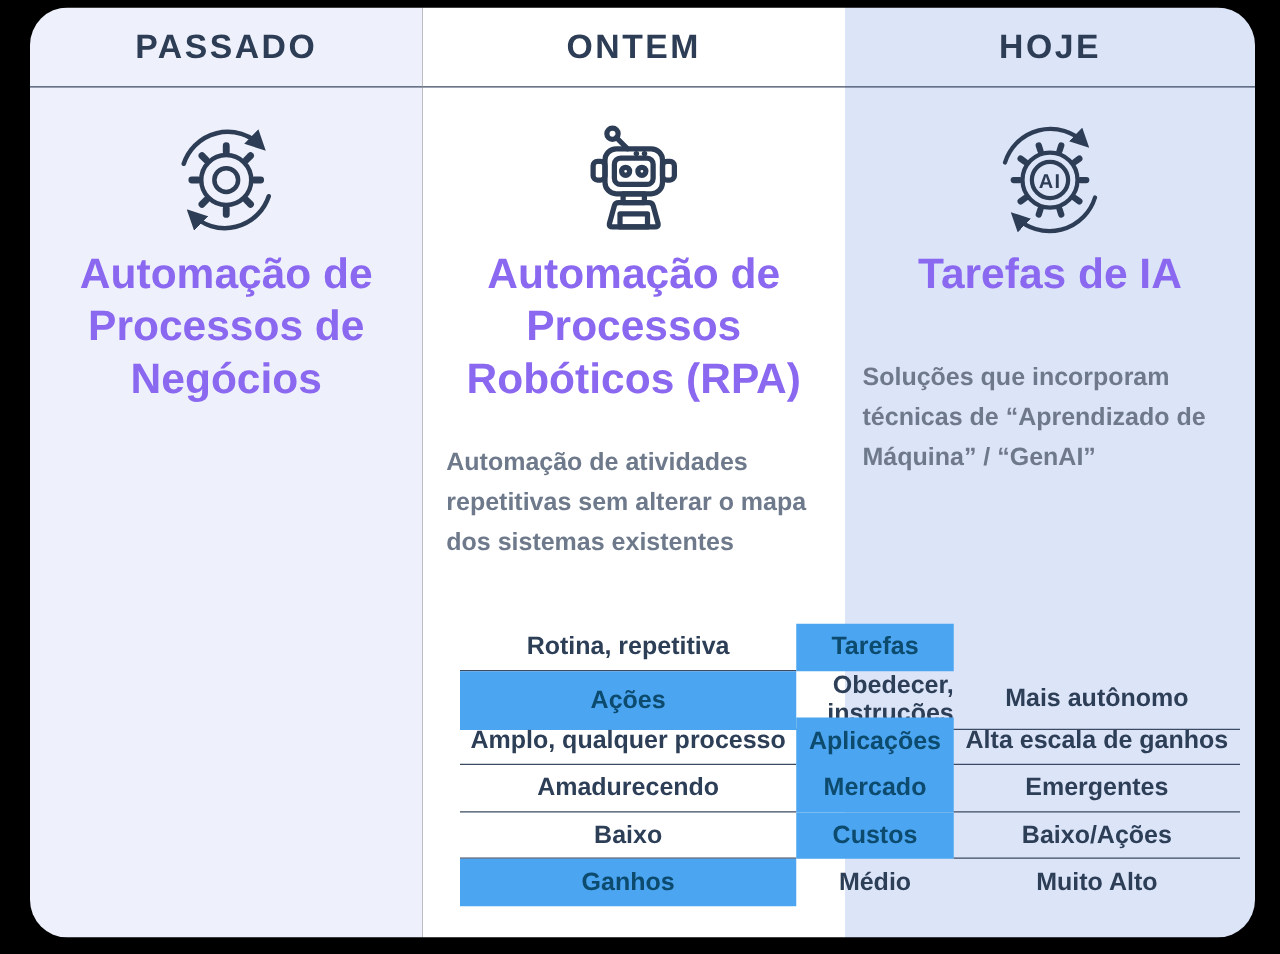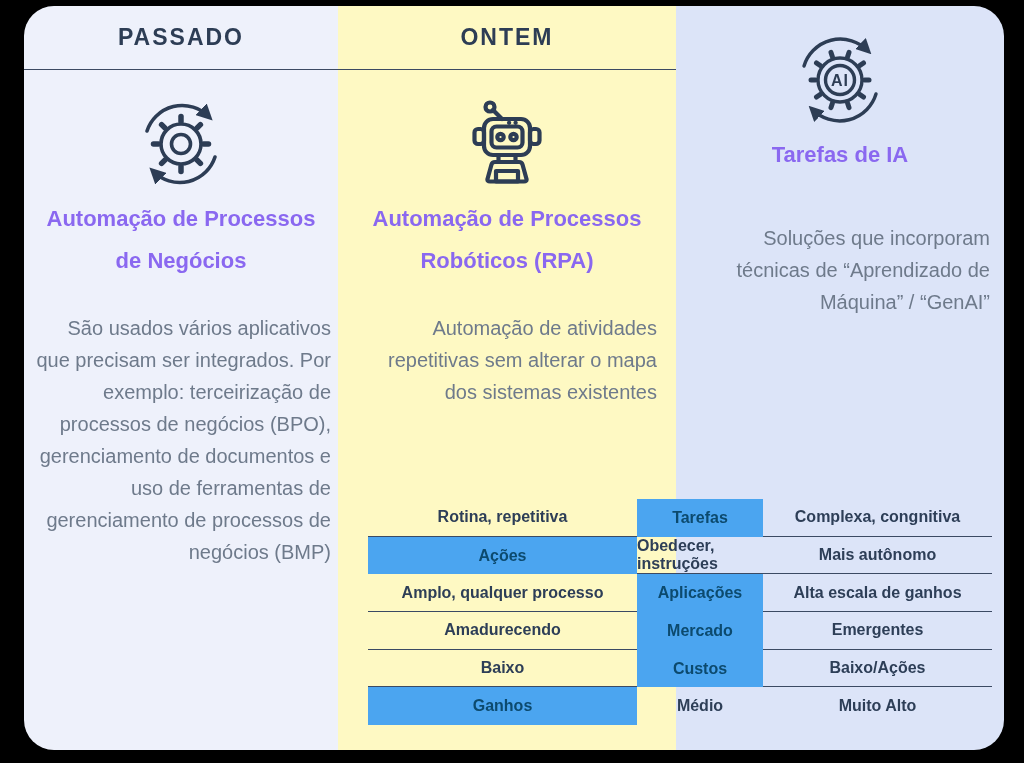--- a/index.html
+++ b/index.html
@@ -9,44 +9,44 @@
     font-family:"Liberation Sans","DejaVu Sans",sans-serif;
     position:relative;
     overflow:hidden;
   }
   .card{
     position:absolute;left:24px;top:6px;width:980px;height:744px;
     border-radius:30px;overflow:hidden;display:flex;
   }
   .col{display:flex;flex-direction:column;align-items:center;box-sizing:border-box;}
   .col-passado{width:314px;background:#eef1fb;}
-  .col-ontem{width:338px;background:#fef9c3;}
+  .col-ontem{width:338px;background:#ffffff;}
   .col-hoje{width:328px;background:#dce4f8;}
   .col-header{
     width:100%;height:64px;display:flex;align-items:center;justify-content:center;
-    color:#2d3d55;font-size:23px;font-weight:800;letter-spacing:2px;
+    color:#2d3d55;font-size:27px;font-weight:800;letter-spacing:2px;
     border-bottom:1.6px solid #3c4a62;box-sizing:border-box;
   }
   .icon-wrap{margin-top:24px;height:100px;display:flex;align-items:center;justify-content:center;}
   .col-title{
     margin:4px 0 0 0;width:270px;text-align:center;
-    color:#8a68f0;font-size:22px;line-height:42px;font-weight:600;
+    color:#8a68f0;font-size:34px;line-height:42px;font-weight:600;
   }
   .col-body{
-    margin:30px 0 0 0;width:300px;text-align:right;
-    color:#6e7a8b;font-size:20px;line-height:32px;font-weight:400;
+    margin:30px 0 0 0;width:300px;text-align:left;
+    color:#6e7a8b;font-size:20px;line-height:32px;font-weight:700;
   }
   .col-hoje .col-body{margin-top:46px;}
   .comparison-table{
     position:absolute;left:344px;top:493px;width:624px;
   }
   .t-row{display:grid;grid-template-columns:269px 126px 229px;height:37.7px;}
   .t-cell{
     display:flex;align-items:center;justify-content:center;
-    box-sizing:border-box;font-size:16px;font-weight:600;
+    box-sizing:border-box;font-size:20px;font-weight:600;text-align:right;
   }
   .t-side{color:#2d3e57;border-bottom:1.6px solid #3b4a63;}
   .t-row:last-child .t-side{border-bottom:none;}
   .t-center{background:#4ba5f0;color:#0c4a6e;}
 </style>
 </head>
 <body>
 
 <div class="card">
 
@@ -71,21 +71,20 @@
             <path d="M34.1 65.9 L30.6 69.4"></path>
             <path d="M27.5 50 L22.5 50"></path>
             <path d="M34.1 34.1 L30.6 30.6"></path>
             <path d="M50 27.5 L50 22.5"></path>
             <path d="M65.9 34.1 L69.4 30.6"></path>
           </g>
         </g>
       </svg>
     </div>
     <h2 class="col-title">Automação de Processos de Negócios</h2>
-    <p class="col-body">São usados vários aplicativos que precisam ser integrados. Por exemplo: terceirização de processos de negócios (BPO), gerenciamento de documentos e uso de ferramentas de gerenciamento de processos de negócios (BMP)</p>
   </div>
 
   <div class="col col-ontem">
     <div class="col-header">ONTEM</div>
     <div class="icon-wrap">
       <svg viewBox="0 0 100 92" width="100" height="92">
         <g stroke="#2d3d55" fill="none" stroke-width="4.2" stroke-linecap="round" stroke-linejoin="round">
           <circle cx="33" cy="9" r="4.5"></circle>
           <path d="M36 12 L45 21"></path>
           <rect x="27" y="21" width="46" height="36" rx="9"></rect>
@@ -100,20 +99,21 @@
           <path d="M30.5 81 L34.5 66.5 Q35.2 64 38 64 H62 Q64.8 64 65.5 66.5 L69.5 81 Q70 83.5 67 83.5 H33 Q30 83.5 30.5 81 Z"></path>
           <rect x="39" y="73" width="22" height="10.5"></rect>
         </g>
       </svg>
     </div>
     <h2 class="col-title">Automação de Processos Robóticos (RPA)</h2>
     <p class="col-body">Automação de atividades repetitivas sem alterar o mapa dos sistemas existentes</p>
   </div>
 
   <div class="col col-hoje">
+    <div class="col-header">HOJE</div>
     <div class="icon-wrap">
       <svg viewBox="0 0 100 100" width="100" height="100">
         <defs>
           <marker id="ah3" viewBox="0 0 10 10" refX="6" refY="5" markerWidth="4.5" markerHeight="4.5" orient="auto">
             <path d="M0 0 L10 5 L0 10 z" fill="#2d3d55"></path>
           </marker>
         </defs>
         <g stroke="#2d3d55" fill="none" stroke-width="3.4" stroke-linecap="round">
           <path d="M14 36 A38 38 0 0 1 77 20" marker-end="url(#ah3)"></path>
           <path d="M86 64 A38 38 0 0 1 23 80" marker-end="url(#ah3)"></path>
@@ -136,21 +136,20 @@
       </svg>
     </div>
     <h2 class="col-title">Tarefas de IA</h2>
     <p class="col-body">Soluções que incorporam técnicas de “Aprendizado de Máquina” / “GenAI”</p>
   </div>
 
   <div class="comparison-table">
     <div class="t-row">
       <div class="t-cell t-side">Rotina, repetitiva</div>
       <div class="t-cell t-center">Tarefas</div>
-      <div class="t-cell t-side">Complexa, congnitiva</div>
     </div>
     <div class="t-row">
       <div class="t-cell t-center">Ações</div>
       <div class="t-cell t-side">Obedecer, instruções</div>
       <div class="t-cell t-side">Mais autônomo</div>
     </div>
     <div class="t-row">
       <div class="t-cell t-side">Amplo, qualquer processo</div>
       <div class="t-cell t-center">Aplicações</div>
       <div class="t-cell t-side">Alta escala de ganhos</div>

